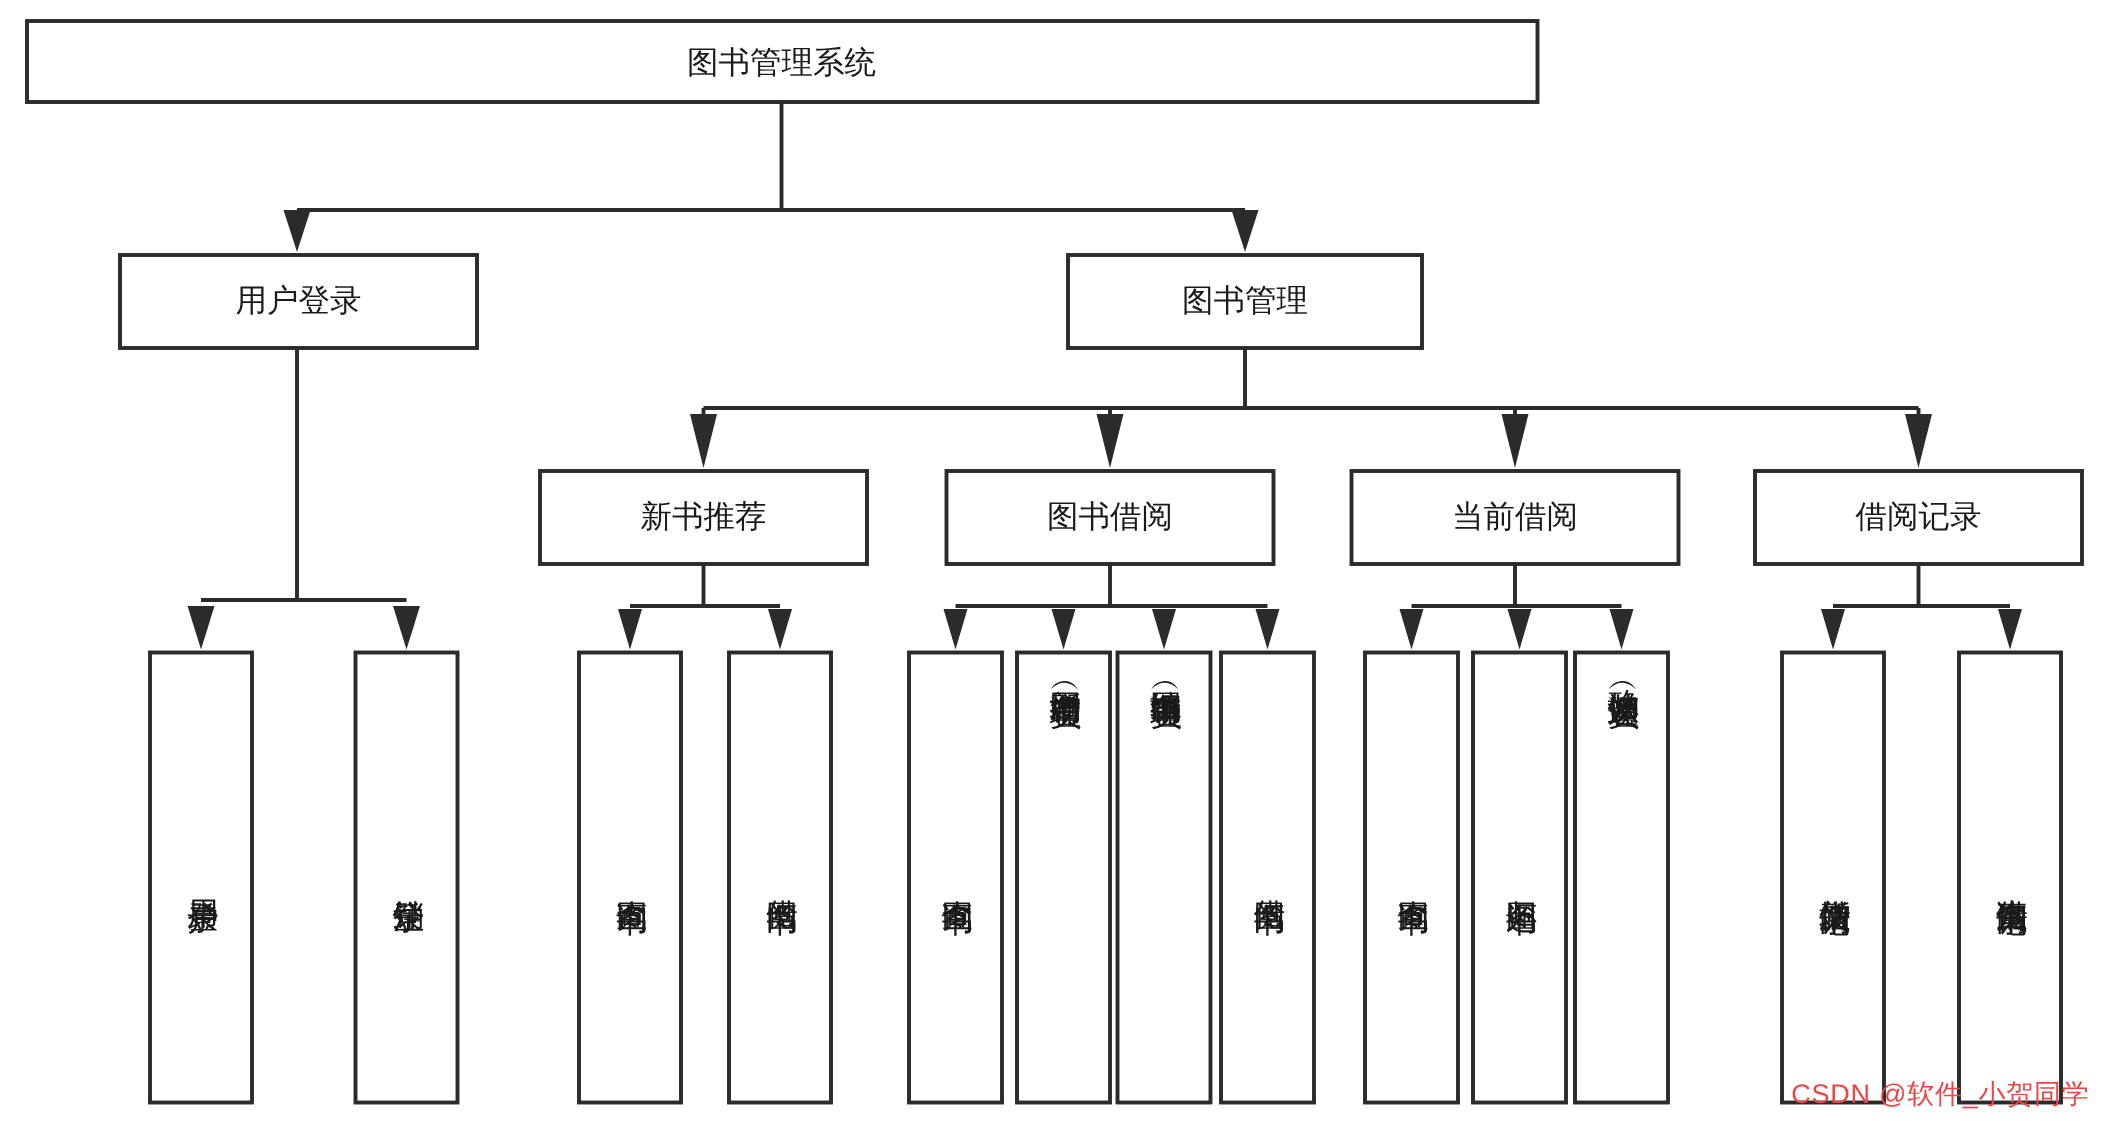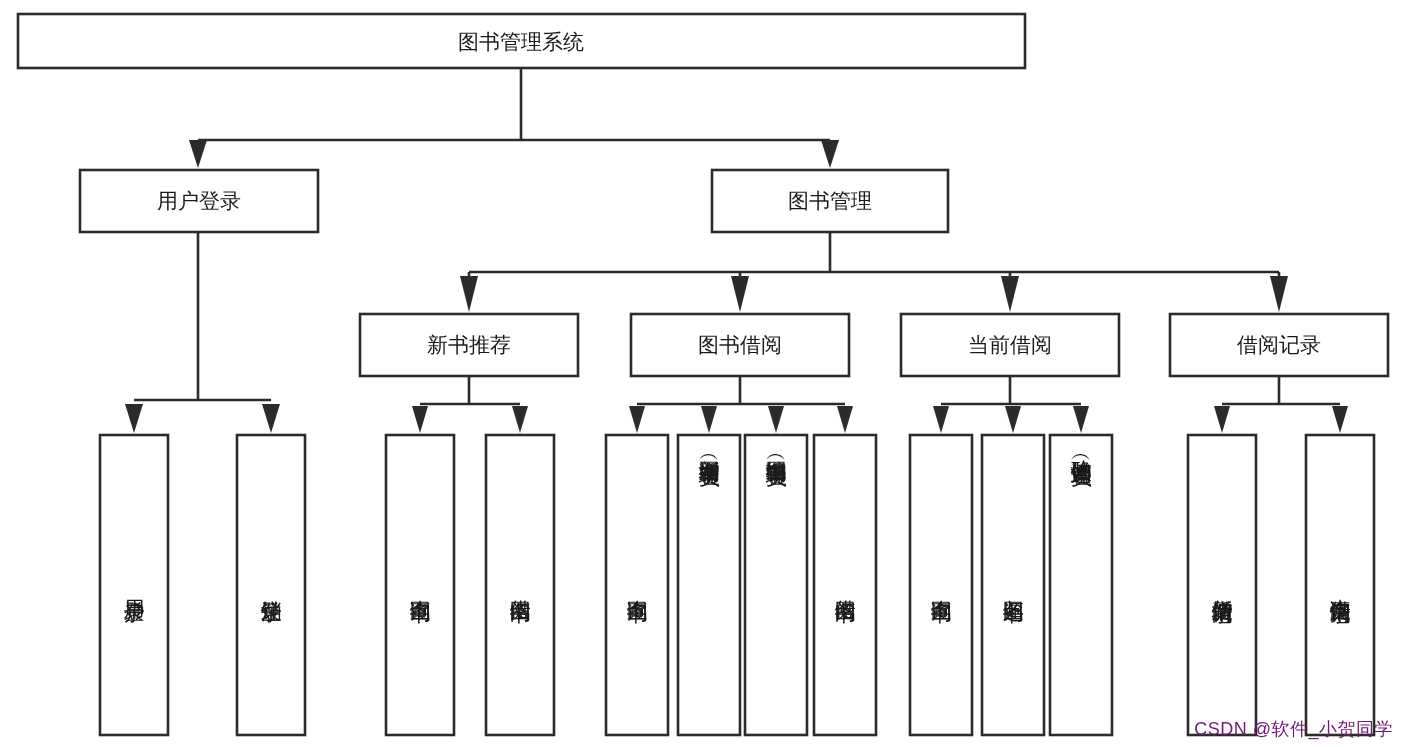--- a/index.html
+++ b/index.html
@@ -62,21 +62,21 @@
     color: #1a1a1a;
     letter-spacing: 1px;
     white-space: nowrap;
   }
   .watermark {
     position: absolute;
     right: 12px;
     bottom: 6px;
     font-family: "Liberation Sans", "DejaVu Sans", sans-serif;
     font-size: 18px;
-    color: #701a75;
+    color: #ef4444;
     letter-spacing: 0.5px;
     white-space: nowrap;
   }
 </style>
 </head>
 <body>
 
 <div id="diagram-root">
 
   <svg class="flow" viewBox="0 0 1405 747">

